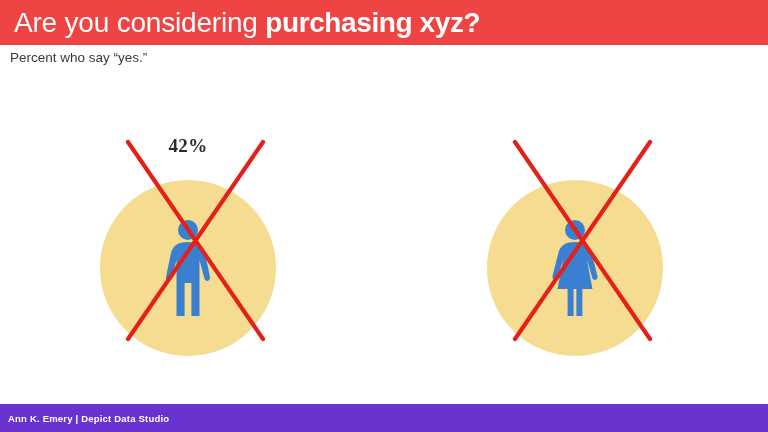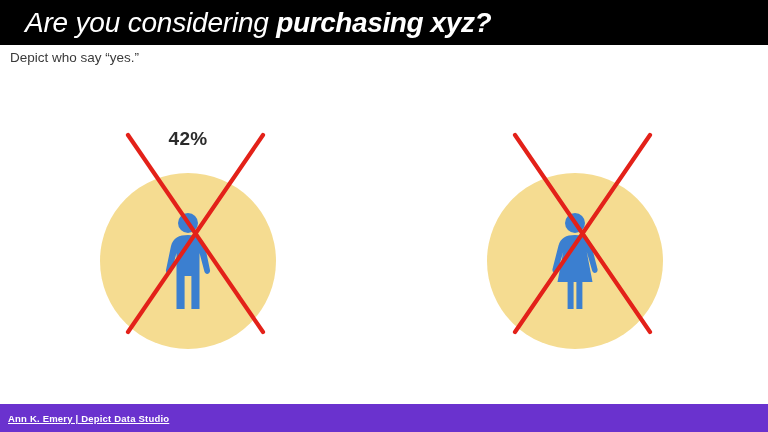--- a/index.html
+++ b/index.html
@@ -21,26 +21,25 @@
     height: 432px;
     background: #ffffff;
   }
 
   
   #header-bar {
     position: absolute;
     left: 0; top: 0;
     width: 768px;
     height: 45px;
-    background: #000000;
+    background: #ef4444;
     display: flex;
     align-items: center;
     box-sizing: border-box;
-    padding-left: 25px;
-    font-style: italic;
+    padding-left: 14px;
   }
   #title {
     color: #ffffff;
     font-size: 28px;
     line-height: 30px;
     letter-spacing: -0.2px;
     white-space: nowrap;
   }
   #title .t-light { font-weight: 400; }
   #title .t-bold  { font-weight: 700; letter-spacing: -0.4px; }
@@ -59,23 +58,24 @@
   
   #plot {
     position: absolute;
     left: 0;
     top: 95px;
     width: 768px;
     height: 280px;
   }
   .figure-group {
     position: absolute;
-    top: 5px;
+    top: 12px;
     width: 240px;
     height: 280px;
+    font-family: Liberation Serif, serif;
   }
   .pct-label {
     position: absolute;
     top: 28px;
     left: 0;
     width: 240px;
     text-align: center;
     font-size: 19px;
     font-weight: 700;
     color: #2b2b2b;
@@ -118,35 +118,34 @@
     align-items: center;
     box-sizing: border-box;
     padding-left: 8px;
   }
   #footer-text {
     color: #ffffff;
     font-size: 9.5px;
     font-weight: 700;
     letter-spacing: 0.2px;
     white-space: nowrap;
-    text-decoration: underline;
   }
 </style>
 </head>
 <body>
 
 <div id="slide">
 
   <div id="header-bar">
     <div id="title">
       <span class="t-light">Are you considering </span><span class="t-bold">purchasing xyz?</span>
     </div>
   </div>
 
-  <div id="subtitle">Depict who say “yes.”</div>
+  <div id="subtitle">Percent who say “yes.”</div>
 
   <div id="plot">
 
     <div class="figure-group" style="left:68px;">
       <div class="pct-label">42%</div>
       <div class="circle"></div>
       <svg class="person" viewBox="0 0 56 100">
         <circle cx="28" cy="11" r="10" fill="#3b7fd0"></circle>
         <path d="M28 23 C19 23 13 26 11 34 L6 58 C5.2 62 10.5 63.6 11.6 59.6 L16.5 41 L16.5 60 L16.5 97 L24.6 97 L24.6 64 L31.4 64 L31.4 97 L39.5 97 L39.5 60 L39.5 41 L44.4 59.6 C45.5 63.6 50.8 62 50 58 L45 34 C43 26 37 23 28 23 Z" fill="#3b7fd0"></path>
       </svg>

